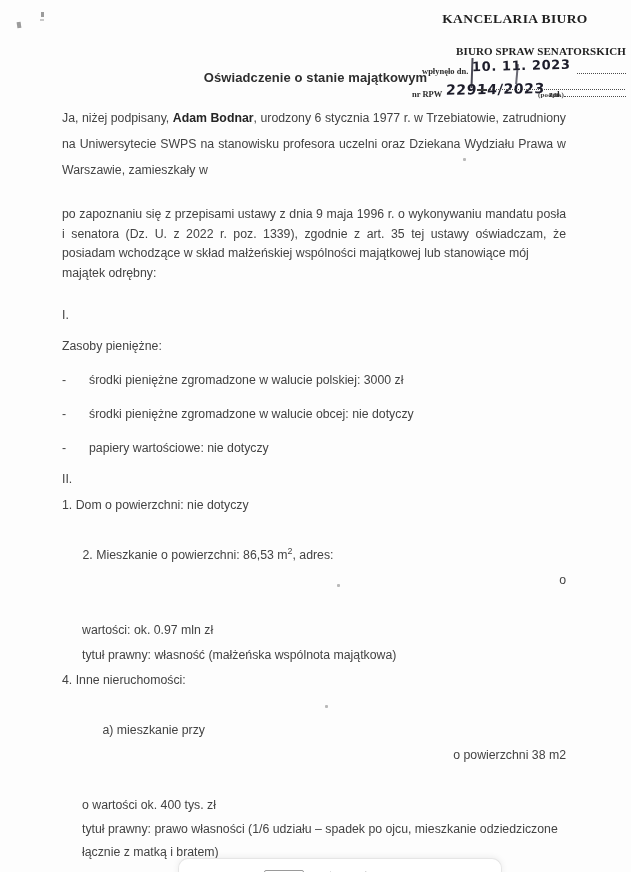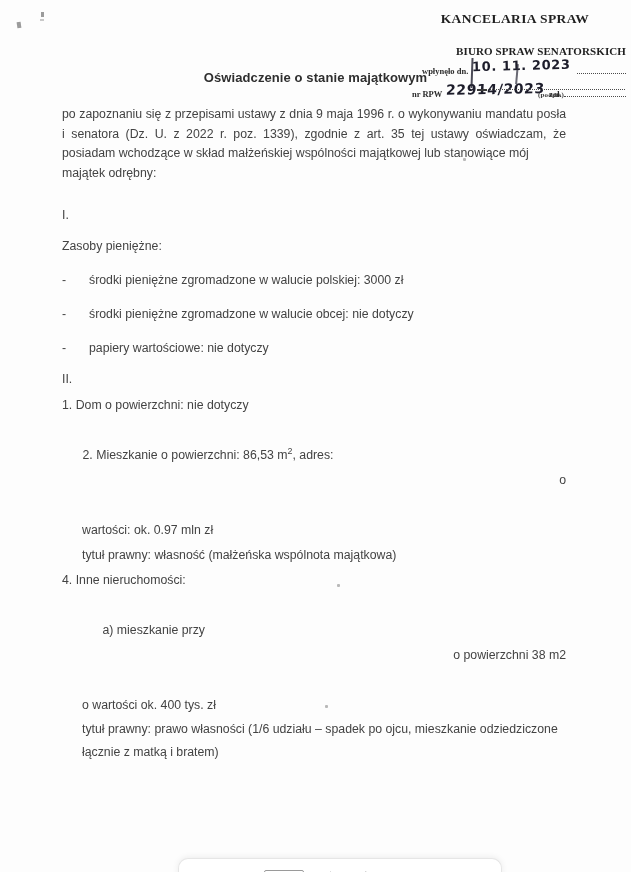--- a/index.html
+++ b/index.html
@@ -256,21 +256,21 @@
 </head>
 <body>
 
 <div class="page">
 
   <span class="speck s1"></span>
   <span class="speck s2"></span>
   <span class="speck s3"></span>
 
   <div class="stamp">
-    <div class="stamp-title">KANCELARIA SPRAW</div>
+    <div class="stamp-title">KANCELARIA BIURO</div>
     <div class="stamp-sub">BIURO SPRAW SENATORSKICH</div>
 
     <div class="stamp-row r1">
       <span>wpłynęło dn.</span>
       <span class="hand">10. 11. 2023</span>
       <span class="dotline"></span>
     </div>
 
     <div class="stamp-row r2">
       <span>nr RPW</span>
@@ -285,20 +285,21 @@
     <div class="sig-wrap">
       <div class="sig-line"></div>
       <div class="sig-label">(podpis)</div>
     </div>
   </div>
 
   <div class="doc-title">Oświadczenie o stanie majątkowym</div>
 
   <div class="body">
 
+    <p class="para intro"><span>Ja,  niżej  podpisany,  </span><b>Adam Bodnar</b><span>,  urodzony  6  stycznia  1977  r.  w  Trzebiatowie, zatrudniony  na  Uniwersytecie  SWPS  na  stanowisku  profesora  uczelni  oraz  Dziekana Wydziału Prawa w Warszawie, zamieszkały w</span></p>
 
     <p class="para legal"><span>po zapoznaniu się z przepisami ustawy z dnia 9 maja 1996 r. o wykonywaniu mandatu posła i senatora (Dz. U. z 2022 r. poz. 1339), zgodnie z art. 35 tej ustawy oświadczam, że posiadam wchodzące w skład małżeńskiej wspólności majątkowej lub stanowiące mój</span><span class="last">majątek odrębny:</span></p>
 
     <div class="line roman">I.</div>
     <div class="line gap-sm">Zasoby pieniężne:</div>
 
     <div class="dash-item">
       <span class="dash">-</span>
       <span>środki pieniężne zgromadzone w walucie polskiej: 3000 zł</span>
     </div>

